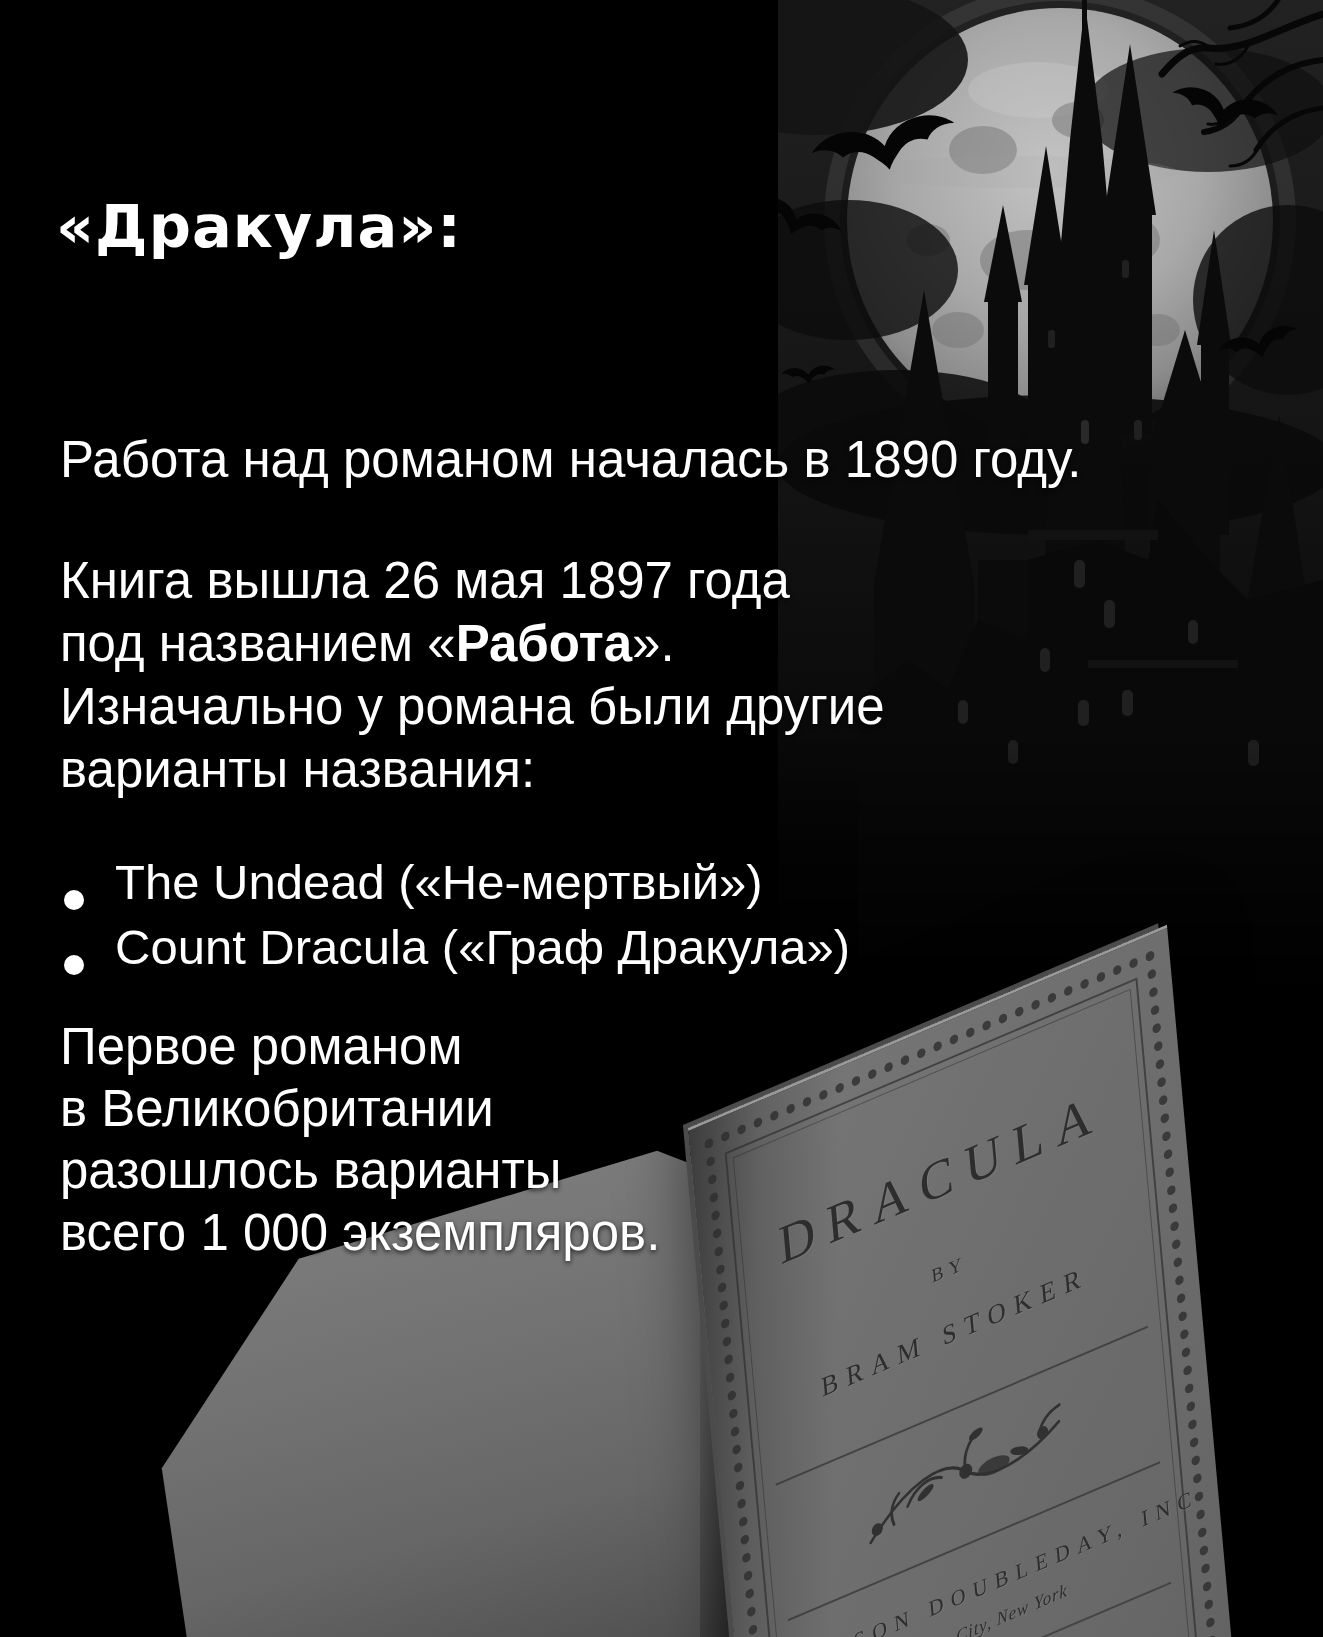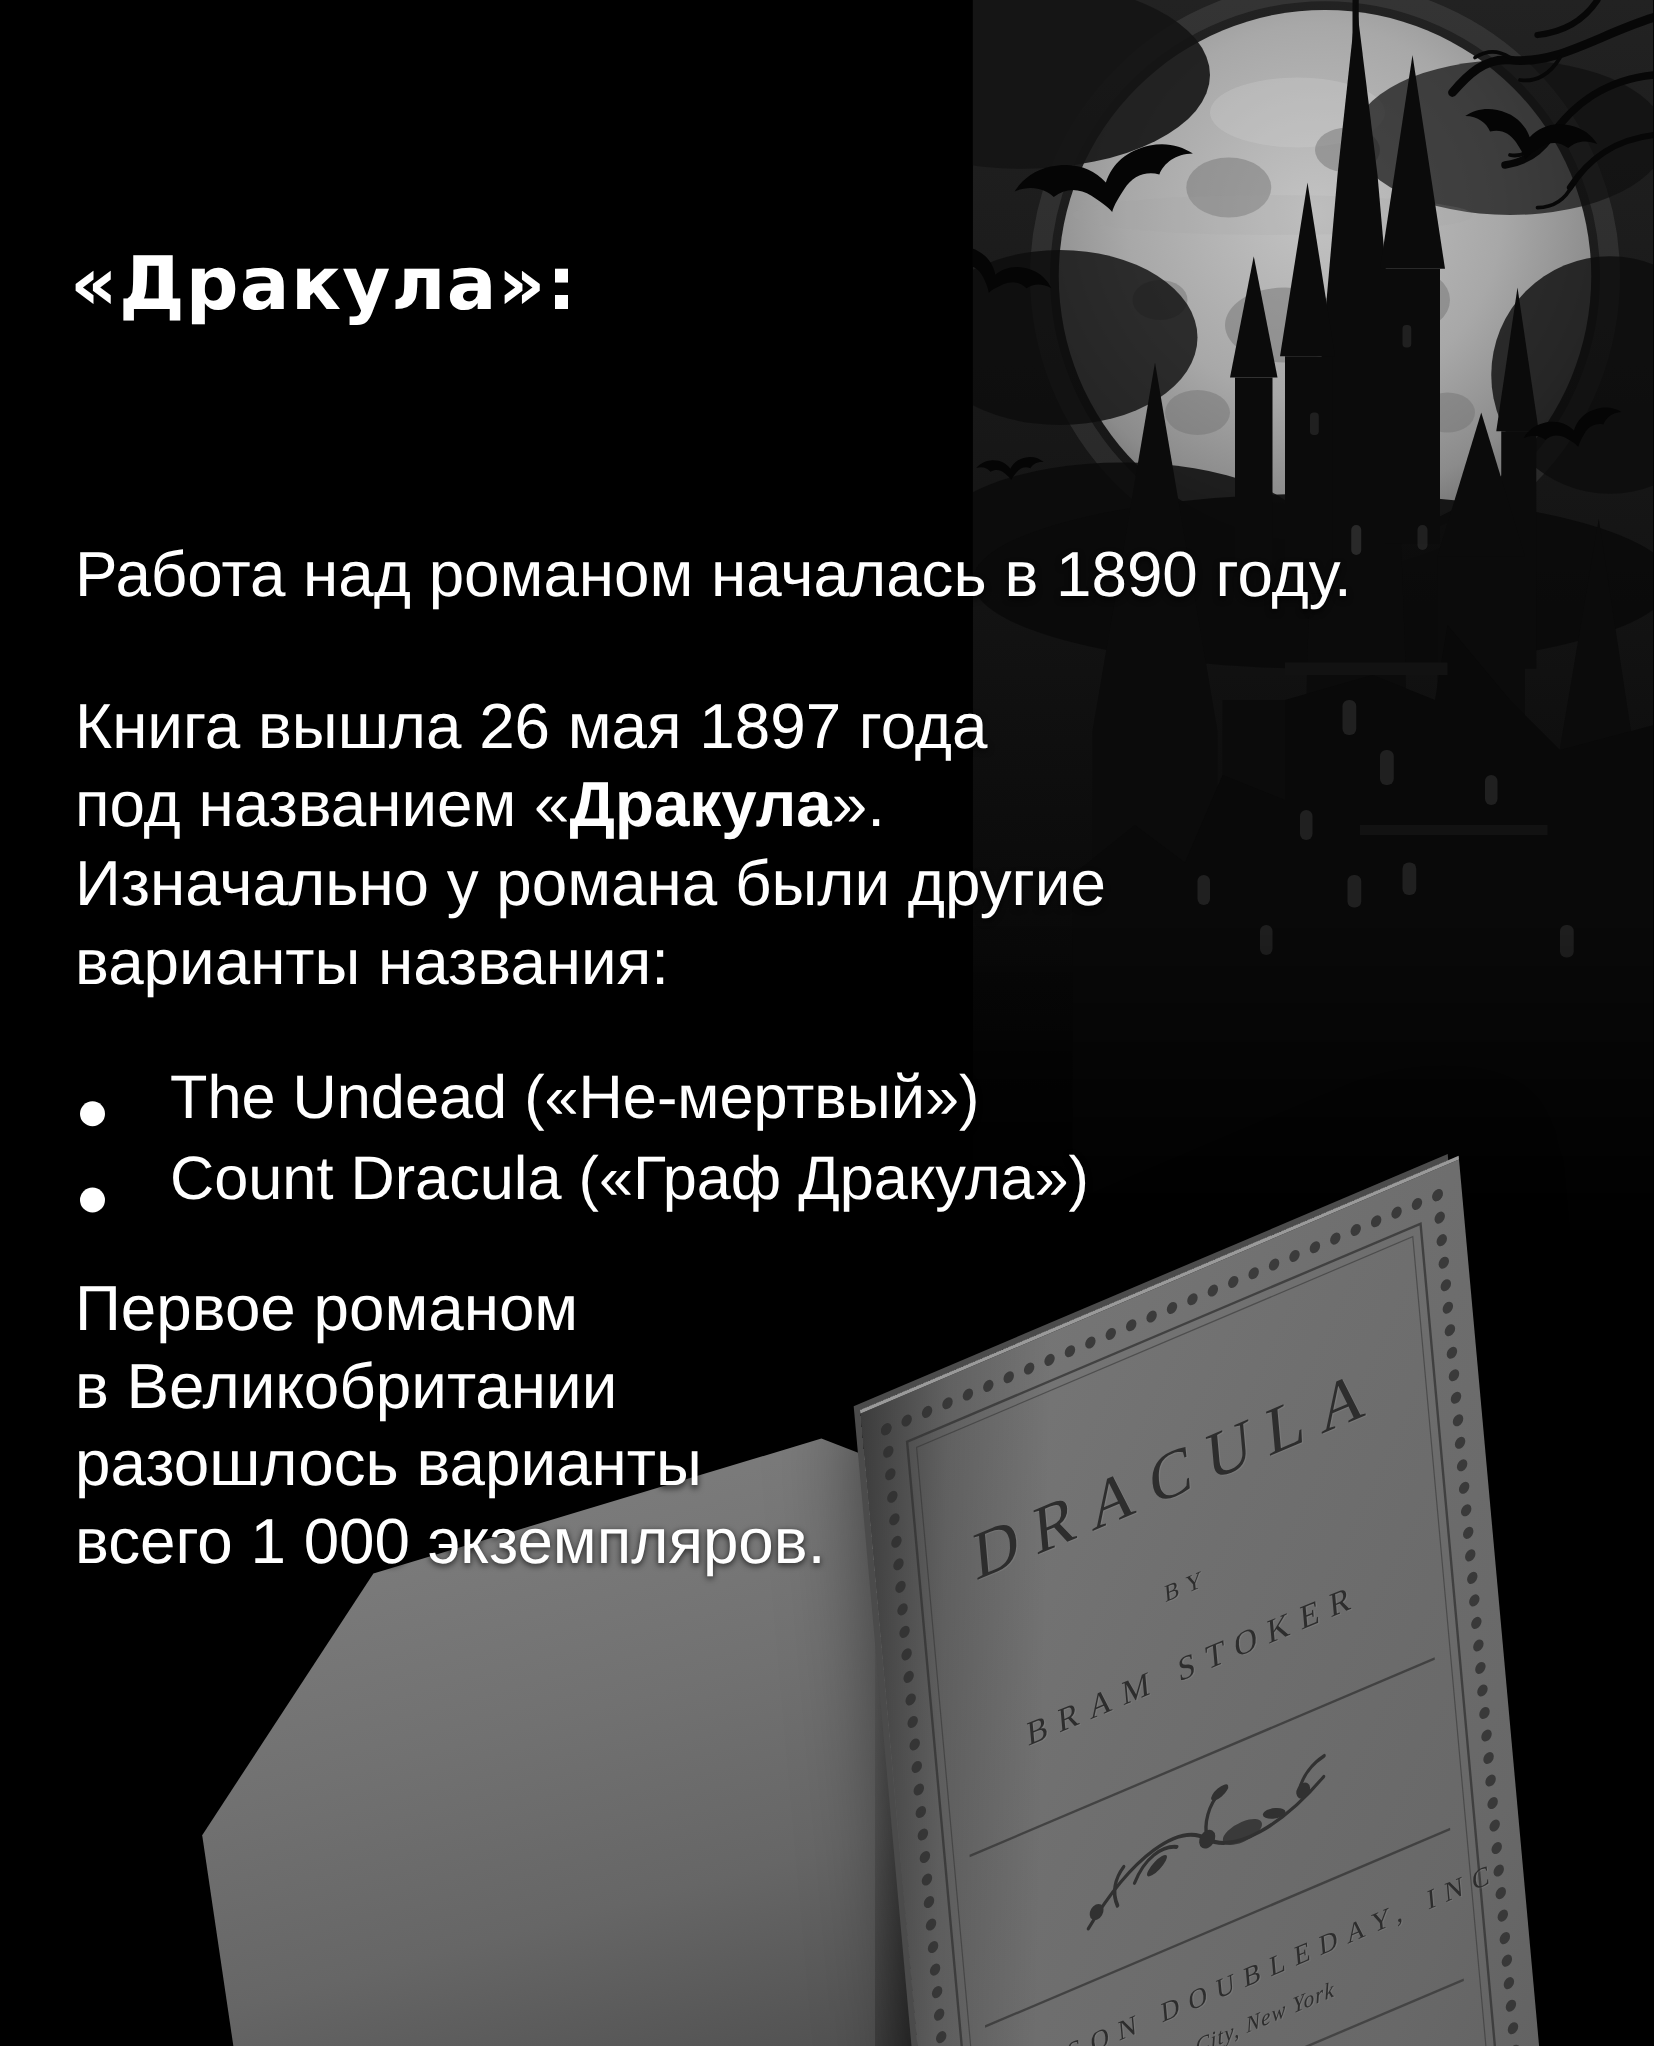--- a/index.html
+++ b/index.html
@@ -21,21 +21,21 @@
     font-size:59px;line-height:101px;letter-spacing:1px;
     text-shadow:0 2px 6px rgba(0,0,0,.8);
   }
   .body-text{position:absolute;left:60px;z-index:5;font-size:51px;line-height:63px;font-weight:400;
     text-shadow:0 2px 5px rgba(0,0,0,.75);}
   .intro{top:428px;}
   .pub{top:549px;}
   .pub .b{font-weight:bold;}
   .alt-list{position:absolute;left:52px;top:845px;z-index:5;font-size:49px;
     text-shadow:0 2px 5px rgba(0,0,0,.75);}
-  .alt-row{display:flex;height:65px;align-items:center;gap:21px;}
+  .alt-row{display:flex;height:65px;align-items:flex-end;}
   .dot{width:20px;height:20px;border-radius:50%;background:#fff;flex:none;margin-left:12px;margin-right:31px;}
   .alt-row.r1 .dot{margin-top:27px;}
   .alt-row.r2 .dot{margin-top:34px;}
   .edition{top:1016px;line-height:62px;}
   
   .book{position:absolute;left:100px;top:860px;width:1223px;height:777px;z-index:2;}
   .page-left{
     position:absolute;left:40px;top:270px;width:640px;height:507px;
     background:linear-gradient(165deg,#8a8a8a 0%,#7b7b7b 22%,#717171 48%,#666 72%,#4e4e4e 100%);
     clip-path:polygon(80.8% 4.1%,94.5% 10.8%,96.9% 100%,7.3% 100%,3.4% 66.7%,24.8% 25.4%);
@@ -224,21 +224,21 @@
   <div class="title">
     <div>«Дракула»:</div>
   </div>
 
   <div class="body-text intro">
     <div>Работа над романом началась в 1890 году.</div>
   </div>
 
   <div class="body-text pub">
     <div>Книга вышла 26 мая 1897 года</div>
-    <div><span>под названием «</span><span class="b">Дракула</span><span>».</span></div>
+    <div><span>под названием «</span><span class="b">Работа</span><span>».</span></div>
     <div>Изначально у романа были другие</div>
     <div>варианты названия:</div>
   </div>
 
   <div class="alt-list">
     <div class="alt-row r1">
       <span class="dot"></span>
       <span>The Undead («Не-мертвый»)</span>
     </div>
     <div class="alt-row r2">

